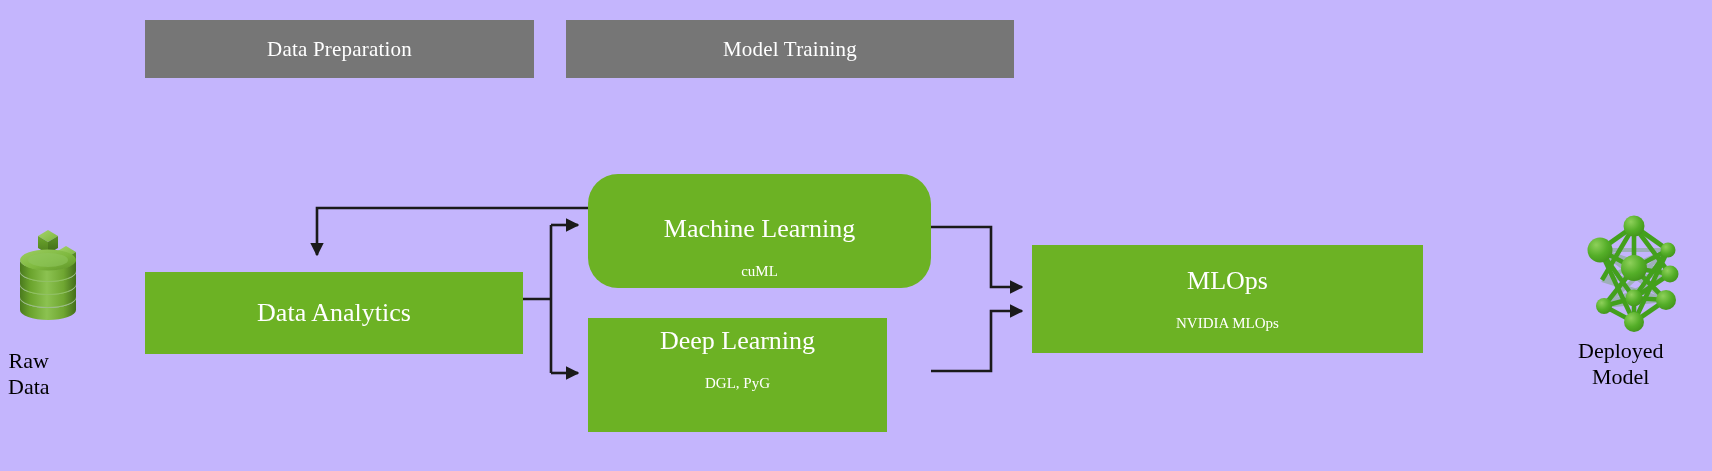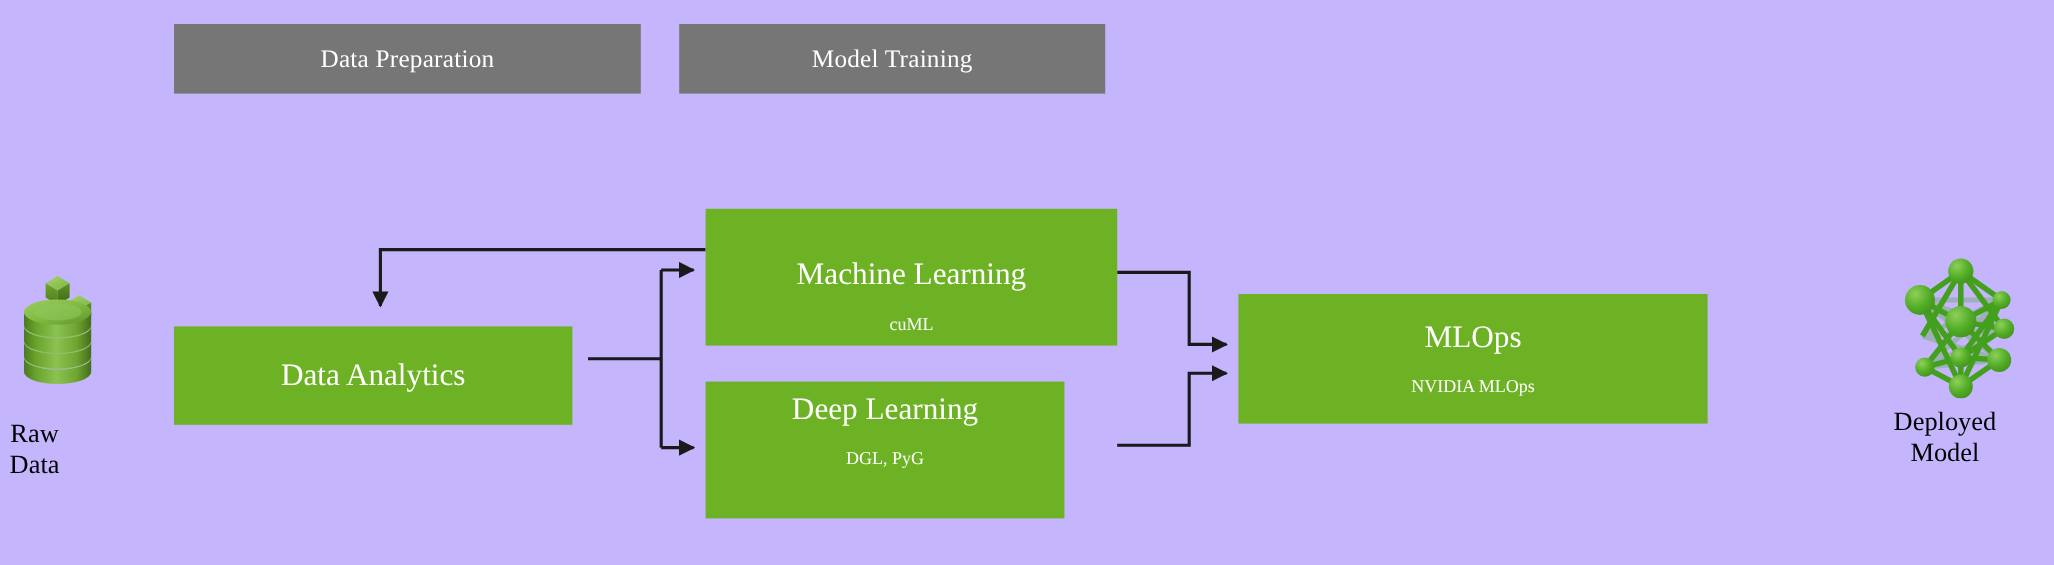--- a/index.html
+++ b/index.html
@@ -44,21 +44,21 @@
     font-size: 26px;
     line-height: 1.12;
     white-space: nowrap;
   }
   .stage-box .box-sub {
     font-size: 15px;
     line-height: 1.2;
     margin-top: 19px;
     white-space: nowrap;
   }
-  .stage-box.pad-down { justify-content: flex-end; padding-bottom: 8px; }
+  .stage-box.pad-down { justify-content: flex-end; padding-bottom: 8px; border-radius: 30px; }
   .stage-box.pad-up   { justify-content: flex-start; padding-top: 8px; }
 
   
   .endpoint {
     position: absolute;
     display: flex;
     flex-direction: column;
     align-items: flex-start;
   }
   .endpoint .endpoint-label {
@@ -139,25 +139,25 @@
 
       <path d="M 931 227 L 991 227 L 991 287 L 1022 287" marker-end="url(#arrow)"></path>
 
       <path d="M 931 371 L 991 371 L 991 311 L 1022 311" marker-end="url(#arrow)"></path>
     </g>
   </svg>
 
   <div class="phase-banner" style="left:145px; top:20px; width:389px; height:58px;">
     <span>Data Preparation</span>
   </div>
-  <div class="phase-banner" style="left:566px; top:20px; width:355px; height:58px;">
+  <div class="phase-banner" style="left:566px; top:20px; width:448px; height:58px;">
     <span>Model Training</span>
   </div>
 
-  <div class="stage-box" style="left:145px; top:272px; width:332px; height:82px;">
+  <div class="stage-box" style="left:145px; top:272px; width:378px; height:82px;">
     <div class="box-title">Data Analytics</div>
   </div>
 
   <div class="stage-box pad-down" style="left:588px; top:174px; width:343px; height:106px;">
     <div class="box-title">Machine Learning</div>
     <div class="box-sub">cuML</div>
   </div>
 
   <div class="stage-box pad-up" style="left:588px; top:318px; width:299px; height:106px;">
     <div class="box-title">Deep Learning</div>

